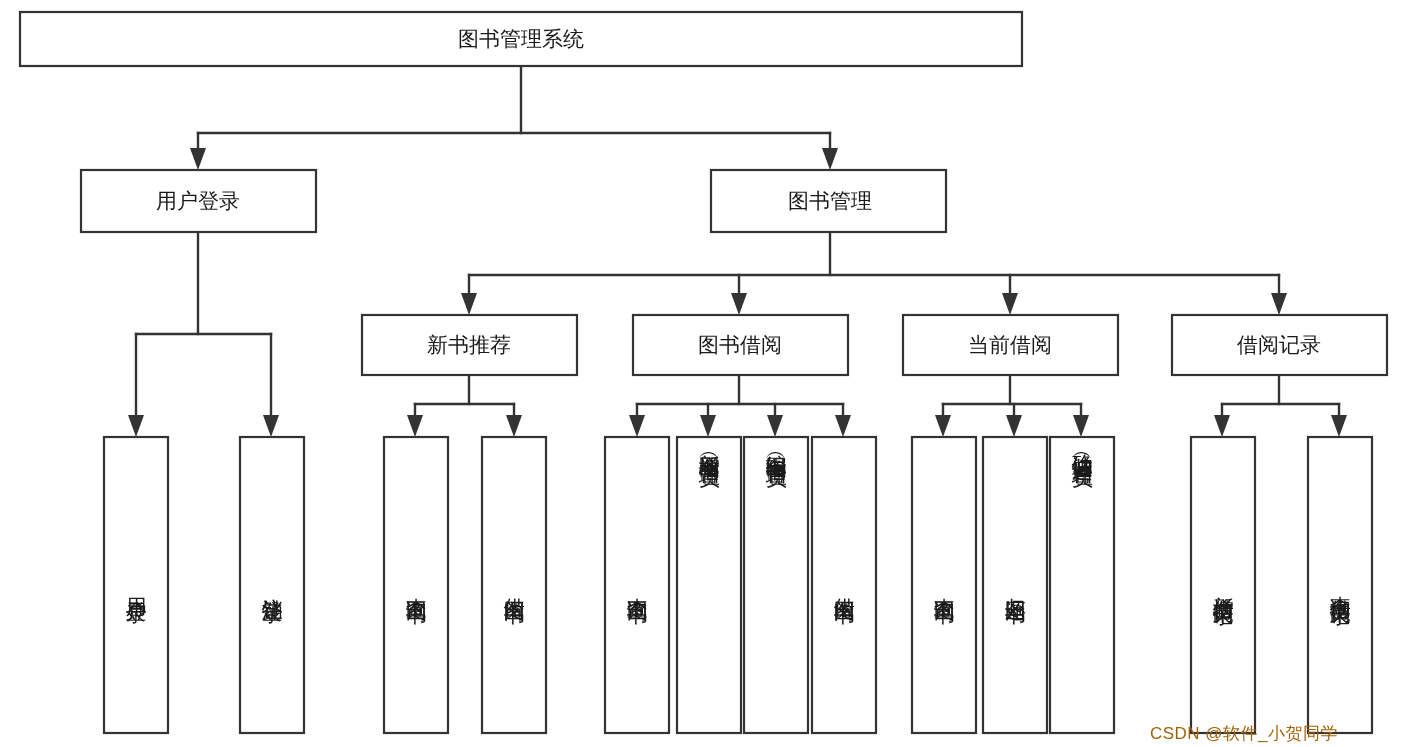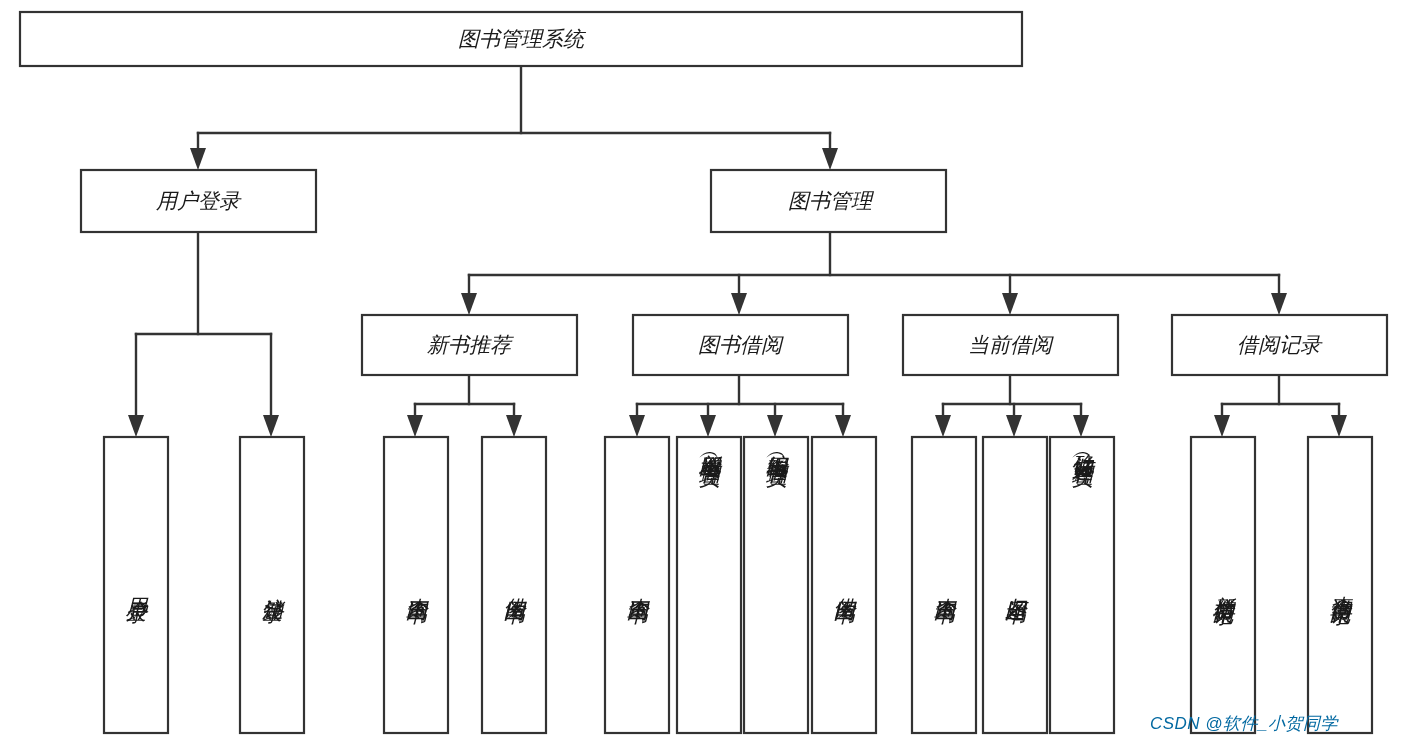--- a/index.html
+++ b/index.html
@@ -12,21 +12,20 @@
     width: 1405px;
     height: 747px;
     font-family: "Liberation Sans", "DejaVu Sans", sans-serif;
     overflow: hidden;
     position: relative;
   }
   #diagram-root {
     position: relative;
     width: 1348px;
     height: 747px;
-    font-style: italic;
   }
   svg.flow {
     position: absolute;
     top: 0;
     left: 0;
     width: 1405px;
     height: 747px;
     display: block;
   }
   .node-box {
@@ -64,24 +63,24 @@
     font-family: "Liberation Sans", "DejaVu Sans", sans-serif;
     font-size: 21px;
     line-height: 1.08;
     letter-spacing: 2px;
     color: #1a1a1a;
     white-space: nowrap;
   }
   .watermark {
     position: absolute;
     right: 10px;
-    bottom: 12px;
+    bottom: 2px;
     font-family: "Liberation Sans", "DejaVu Sans", sans-serif;
     font-size: 17px;
-    color: #0369a1;
+    color: #a16207;
     letter-spacing: 0.5px;
     white-space: nowrap;
   }
 </style>
 </head>
 <body>
 
 <div id="diagram-root">
 
   <svg class="flow" viewBox="0 0 1405 747" xmlns="http://www.w3.org/2000/svg">

